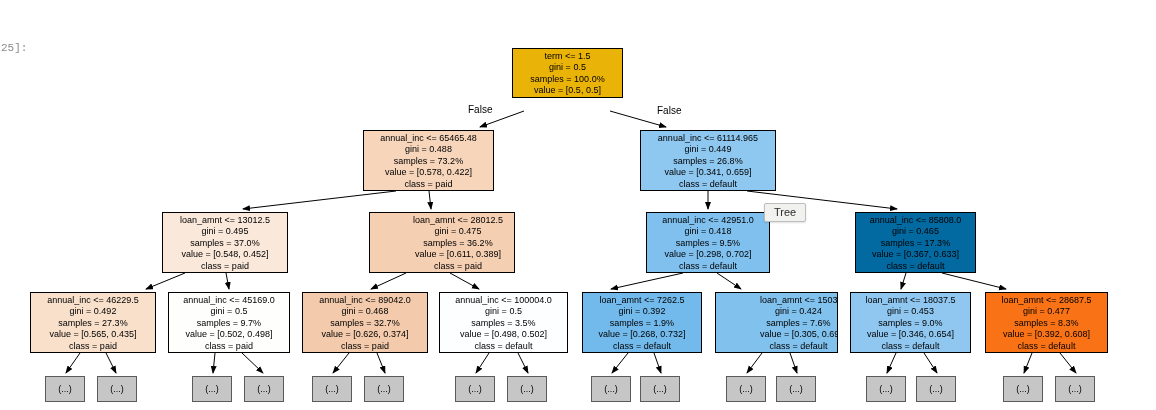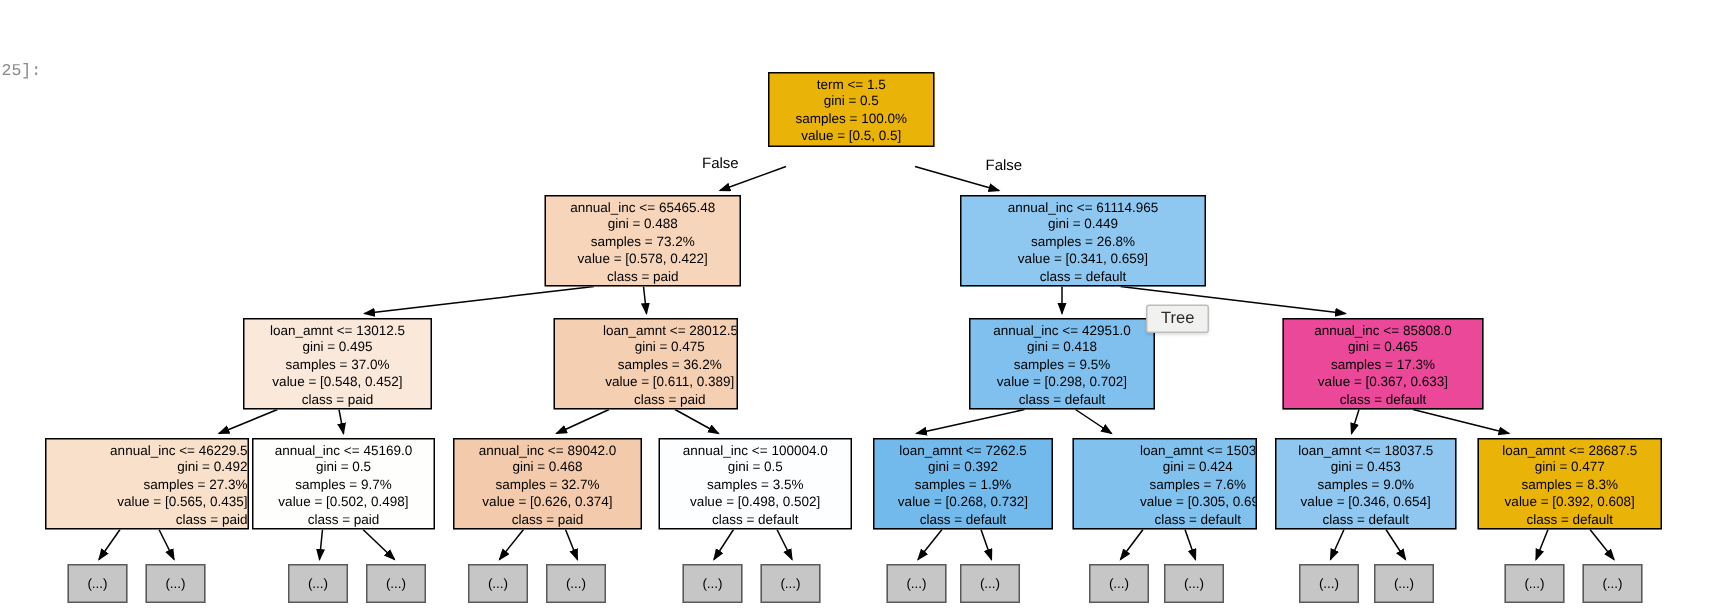--- a/index.html
+++ b/index.html
@@ -75,35 +75,35 @@
       <line x1="1060" y1="319" x2="1076" y2="339" marker-end="url(#ah)"></line>
     </g>
   </svg>
 
   <span class="edge-label" style="left:468px;top:70px;">False</span>
   <span class="edge-label" style="left:638px;top:71px;padding-left:19px;">False</span>
 
   <div class="node" style="left: 512px; top: 14px; width: 111px; height: 50px; background: #eab308;">term &lt;= 1.5<br>gini = 0.5<br>samples = 100.0%<br>value = [0.5, 0.5]<br>class = default</div>
 
   <div class="node" style="left: 363px; top: 96px; width: 131px; background: rgb(246, 213, 187);">annual_inc &lt;= 65465.48<br>gini = 0.488<br>samples = 73.2%<br>value = [0.578, 0.422]<br>class = paid</div>
-  <div class="node" style="left: 640px; top: 96px; width: 164px; background: rgb(142, 199, 240);">annual_inc &lt;= 61114.965<br>gini = 0.449<br>samples = 26.8%<br>value = [0.341, 0.659]<br>class = default</div>
+  <div class="node" style="left: 640px; top: 96px; width: 136px; background: rgb(142, 199, 240);">annual_inc &lt;= 61114.965<br>gini = 0.449<br>samples = 26.8%<br>value = [0.341, 0.659]<br>class = default</div>
 
   <div class="node" style="left: 162px; top: 178px; width: 126px; background: rgb(250, 232, 218);">loan_amnt &lt;= 13012.5<br>gini = 0.495<br>samples = 37.0%<br>value = [0.548, 0.452]<br>class = paid</div>
-  <div class="node" style="left: 369px; top: 178px; width: 123px; background: rgb(245, 207, 178); padding-left: 32px;">loan_amnt &lt;= 28012.5<br>gini = 0.475<br>samples = 36.2%<br>value = [0.611, 0.389]<br>class = paid</div>
+  <div class="node" style="left: 369px; top: 178px; width: 146px; background: rgb(245, 207, 178); padding-left: 32px;">loan_amnt &lt;= 28012.5<br>gini = 0.475<br>samples = 36.2%<br>value = [0.611, 0.389]<br>class = paid</div>
   <div class="node" style="left: 646px; top: 178px; width: 124px; background: rgb(127, 192, 238);">annual_inc &lt;= 42951.0<br>gini = 0.418<br>samples = 9.5%<br>value = [0.298, 0.702]<br>class = default</div>
-  <div class="node" style="left: 855px; top: 178px; width: 134px; background: #ec4899;">annual_inc &lt;= 85808.0<br>gini = 0.465<br>samples = 17.3%<br>value = [0.367, 0.633]<br>class = default</div>
+  <div class="node" style="left: 855px; top: 178px; width: 121px; background: #0369a1;">annual_inc &lt;= 85808.0<br>gini = 0.465<br>samples = 17.3%<br>value = [0.367, 0.633]<br>class = default</div>
 
-  <div class="node" style="left: 30px; top: 258px; width: 136px; background: rgb(249, 224, 203); text-align: right;">annual_inc &lt;= 46229.5<br>gini = 0.492<br>samples = 27.3%<br>value = [0.565, 0.435]<br>class = paid</div>
+  <div class="node" style="left: 30px; top: 258px; width: 126px; background: rgb(249, 224, 203);">annual_inc &lt;= 46229.5<br>gini = 0.492<br>samples = 27.3%<br>value = [0.565, 0.435]<br>class = paid</div>
   <div class="node" style="left: 168px; top: 258px; width: 122px; background: rgb(254, 254, 253);">annual_inc &lt;= 45169.0<br>gini = 0.5<br>samples = 9.7%<br>value = [0.502, 0.498]<br>class = paid</div>
   <div class="node" style="left: 302px; top: 258px; width: 126px; background: rgb(243, 203, 172);">annual_inc &lt;= 89042.0<br>gini = 0.468<br>samples = 32.7%<br>value = [0.626, 0.374]<br>class = paid</div>
   <div class="node" style="left: 439px; top: 258px; width: 129px; background: rgb(253, 254, 255);">annual_inc &lt;= 100004.0<br>gini = 0.5<br>samples = 3.5%<br>value = [0.498, 0.502]<br>class = default</div>
   <div class="node" style="left: 582px; top: 258px; width: 120px; background: rgb(115, 186, 236);">loan_amnt &lt;= 7262.5<br>gini = 0.392<br>samples = 1.9%<br>value = [0.268, 0.732]<br>class = default</div>
   <div class="node" style="left: 715px; top: 258px; width: 123px; background: rgb(129, 193, 238); padding-left: 44px;">loan_amnt &lt;= 15037.5<br>gini = 0.424<br>samples = 7.6%<br>value = [0.305, 0.695]<br>class = default</div>
   <div class="node" style="left: 850px; top: 258px; width: 121px; background: rgb(143, 199, 240);">loan_amnt &lt;= 18037.5<br>gini = 0.453<br>samples = 9.0%<br>value = [0.346, 0.654]<br>class = default</div>
-  <div class="node" style="left: 985px; top: 258px; width: 123px; background: #eab308;">loan_amnt &lt;= 28687.5<br>gini = 0.477<br>samples = 8.3%<br>value = [0.392, 0.608]<br>class = default</div>
+  <div class="node" style="left: 985px; top: 258px; width: 123px; background: #f97316;">loan_amnt &lt;= 28687.5<br>gini = 0.477<br>samples = 8.3%<br>value = [0.392, 0.608]<br>class = default</div>
 
   <div class="leaf" style="left: 45px; background: rgb(198, 198, 198);">(...)</div>
   <div class="leaf" style="left: 97px; background: rgb(198, 198, 198);">(...)</div>
   <div class="leaf" style="left: 192px; background: rgb(198, 198, 198);">(...)</div>
   <div class="leaf" style="left: 244px; background: rgb(198, 198, 198);">(...)</div>
   <div class="leaf" style="left: 312px; background: rgb(198, 198, 198);">(...)</div>
   <div class="leaf" style="left: 364px; background: rgb(198, 198, 198);">(...)</div>
   <div class="leaf" style="left: 455px; background: rgb(198, 198, 198);">(...)</div>
   <div class="leaf" style="left: 507px; background: rgb(198, 198, 198);">(...)</div>
   <div class="leaf" style="left: 591px; background: rgb(198, 198, 198);">(...)</div>

